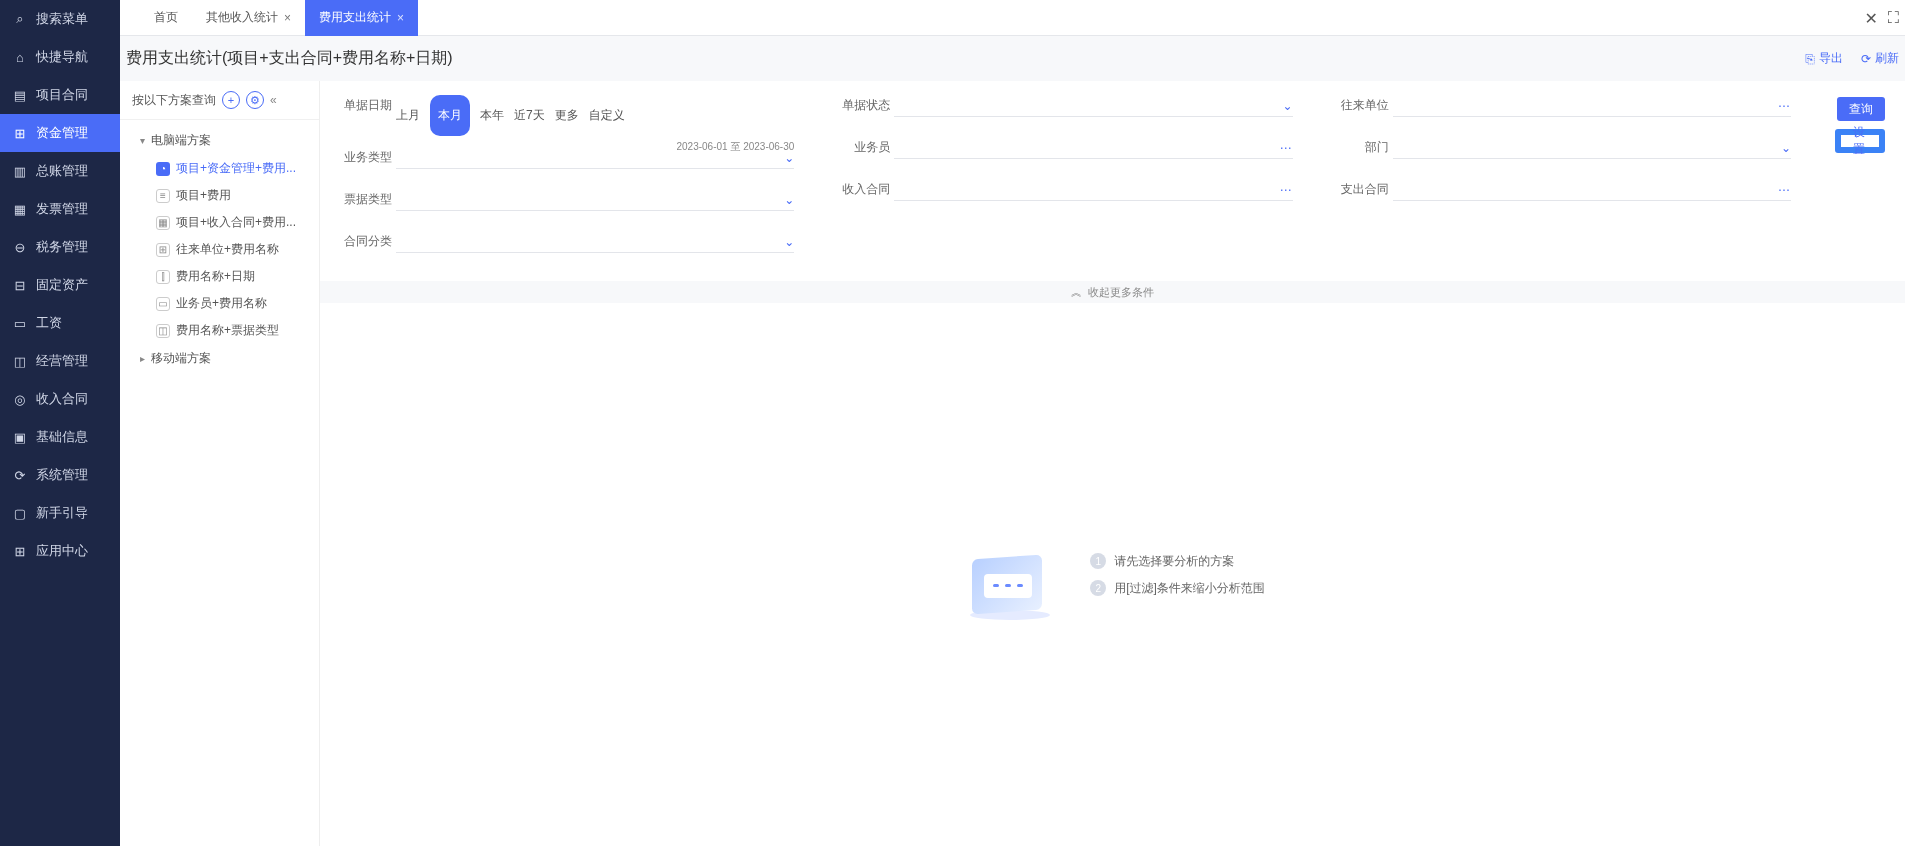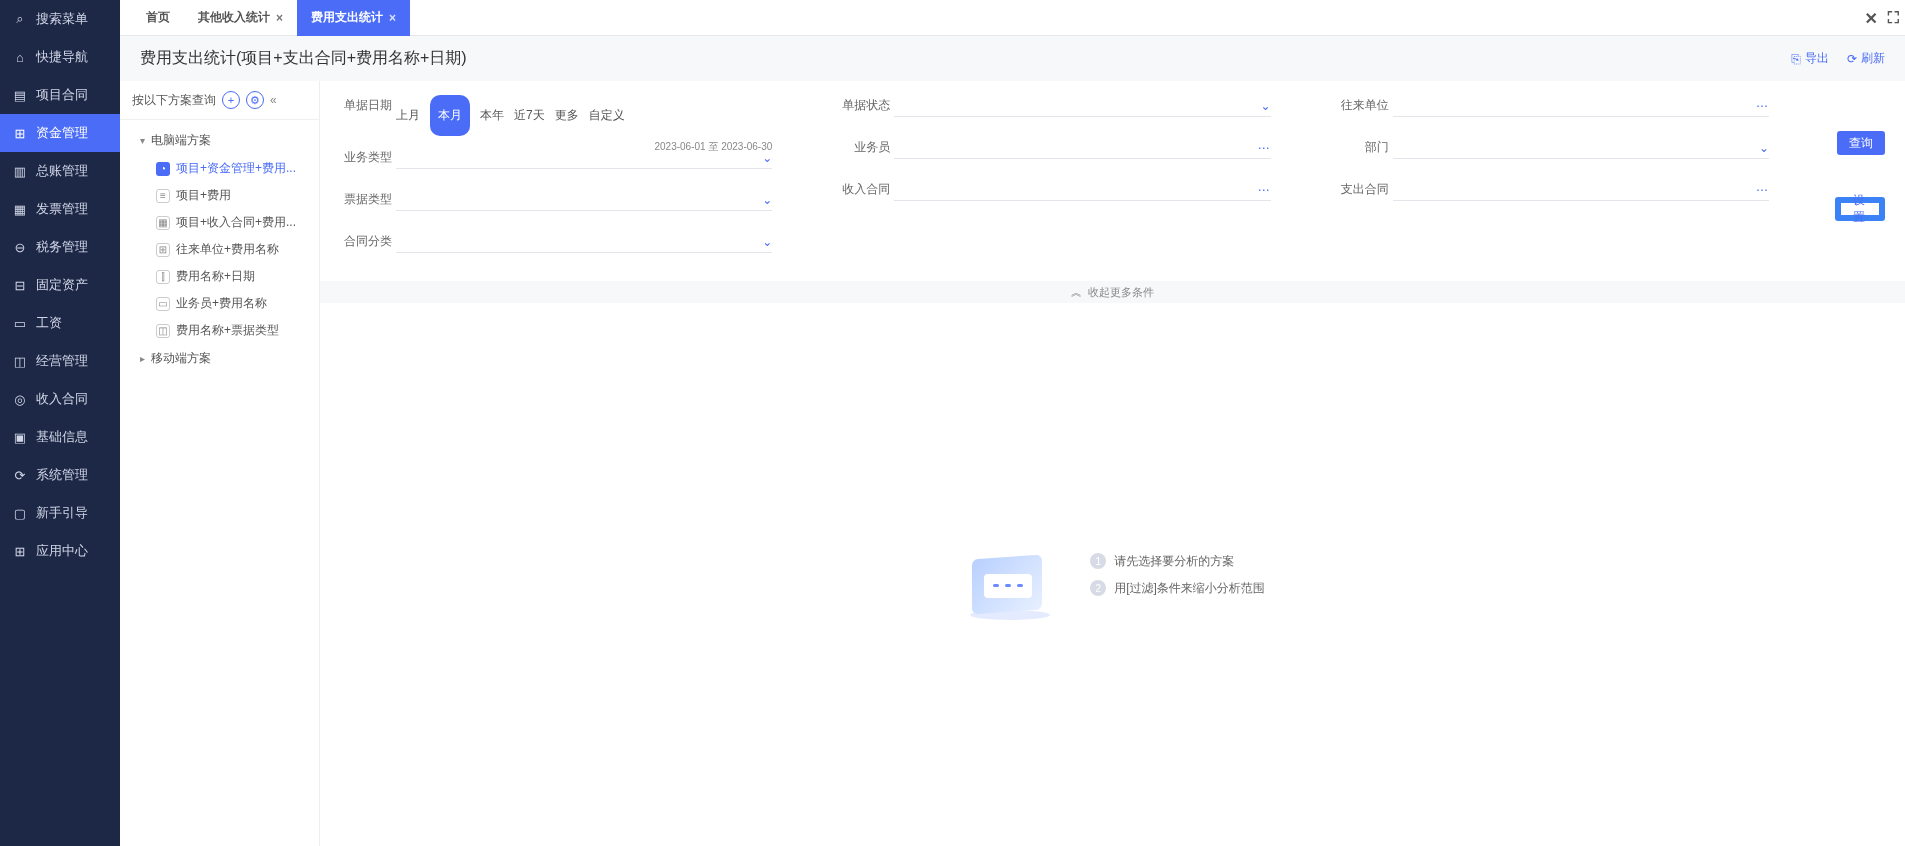--- a/index.html
+++ b/index.html
@@ -9,29 +9,29 @@
   
   .sidebar { width: 120px; background: #1d2746; color: #d0d6e6; display: flex; flex-direction: column; }
   .sidebar-item { display: flex; align-items: center; gap: 8px; padding: 10px 12px; cursor: pointer; font-size: 13px; }
   .sidebar-item.active { background: #4a6cf7; color: #fff; }
   .sidebar-icon { width: 16px; height: 16px; display: inline-flex; align-items: center; justify-content: center; flex-shrink: 0; }
 
   
   .main { flex: 1; display: flex; flex-direction: column; position: relative; }
 
   
-  .tabs { display: flex; align-items: center; height: 36px; border-bottom: 1px solid #e5e7eb; padding-left: 12px; position: relative; font-weight: bold; }
+  .tabs { display: flex; align-items: center; height: 36px; border-bottom: 1px solid #e5e7eb; padding-left: 20px; position: relative; }
   .tab { padding: 0 14px; height: 36px; display: flex; align-items: center; gap: 6px; font-size: 12px; color: #555; cursor: pointer; }
   .tab.active { background: #4a6cf7; color: #fff; }
   .tab-close { font-size: 12px; opacity: 0.8; cursor: pointer; }
   .tabs-right { position: absolute; right: 6px; top: 0; height: 36px; display: flex; align-items: center; gap: 10px; }
   .tabs-right span { cursor: pointer; color: #555; font-size: 16px; }
 
   
-  .page-header { display: flex; align-items: center; justify-content: space-between; padding: 12px 20px; background: #f7f8fa; }
+  .page-header { display: flex; align-items: center; justify-content: space-between; padding: 12px 6px; background: #f7f8fa; }
   .page-title { font-size: 16px; font-weight: 500; color: #333; }
   .page-actions { display: flex; align-items: center; gap: 18px; font-size: 12px; color: #4a6cf7; }
   .page-action { display: flex; align-items: center; gap: 4px; cursor: pointer; }
 
   
   .body { flex: 1; display: flex; min-height: 0; }
 
   
   .scheme-panel { width: 200px; border-right: 1px solid #eee; display: flex; flex-direction: column; }
   .scheme-header { display: flex; align-items: center; justify-content: flex-start; padding: 10px 8px 10px 12px; gap: 6px; border-bottom: 1px solid #f0f0f0; }
@@ -43,35 +43,35 @@
   .tree-group { padding: 6px 8px 6px 20px; font-size: 12px; color: #555; cursor: pointer; display: flex; align-items: center; gap: 6px; }
   .tree-caret { font-size: 10px; color: #888; }
   .tree-item { padding: 5px 8px 5px 36px; font-size: 12px; color: #555; cursor: pointer; display: flex; align-items: center; gap: 6px; white-space: nowrap; overflow: hidden; text-overflow: ellipsis; }
   .tree-item.selected { color: #4a6cf7; }
   .tree-item-icon { width: 14px; height: 14px; display: inline-flex; align-items: center; justify-content: center; font-size: 10px; border-radius: 3px; flex-shrink: 0; }
   .tree-item.selected .tree-item-icon { background: #4a6cf7; color: #fff; }
   .tree-item:not(.selected) .tree-item-icon { border: 1px solid #ccc; color: #888; }
 
   
   .filter-area { flex: 1; display: flex; flex-direction: column; min-width: 0; }
-  .filters { display: flex; padding: 14px 20px 0 20px; gap: 66px; }
+  .filters { display: flex; padding: 14px 20px 0 20px; gap: 44px; }
   .filter-col { flex: 1; display: flex; flex-direction: column; }
   .filter-row { display: flex; align-items: flex-start; height: 42px; }
   .filter-label { width: 56px; min-width: 56px; text-align: right; font-size: 12px; color: #666; padding-top: 2px; padding-right: 4px;}
   .filter-control { flex: 1; border-bottom: 1px solid #e3e5ea; height: 22px; display: flex; align-items: center; justify-content: flex-end; color: #4a6cf7; font-size: 12px; position: relative; }
   .filter-control .chev { cursor: pointer; color:#4a6cf7; }
   .filter-control .dots { cursor: pointer; color: #4a6cf7; letter-spacing: 1px; }
   .date-opts { display: flex; flex-direction: column; gap:4px; flex:1;text-align:right; }
   .date-line1 { display:flex; gap:10px; align-items:center; font-size:12px; }
   .date-opt { color:#555; cursor:pointer; }
   .date-opt.active { background:#4a6cf7; color:#fff; border-radius:10px; padding:12px 8px; }
   .date-range { font-size:10px; color:#888; }
 
   .action-col { width: 50px; display: flex; flex-direction: column; gap: 8px; align-items: flex-end; padding-top:2px;}
-  .btn { display: inline-flex; align-items: center; justify-content: center; height: 24px; padding: 0 12px; border-radius: 3px; font-size: 12px; cursor: pointer; min-width:44px;margin-top:34px;}
+  .btn { display: inline-flex; align-items: center; justify-content: center; height: 24px; padding: 0 12px; border-radius: 3px; font-size: 12px; cursor: pointer; min-width:44px;}
   .btn-primary { background: #4a6cf7; color: #fff; }
   .btn-outline { border: 6px solid #3b82f6; color: #4a6cf7; background:#fff;}
 
   .collapse-bar { height: 22px; background: #f7f8fa; display: flex; align-items: center; justify-content: center; font-size: 11px; color: #888; gap: 6px; cursor: pointer; margin-top:8px;}
 
   
   .empty-area { flex: 1; display: flex; align-items: center; justify-content: center; }
   .empty-content { display: flex; align-items: center; gap: 30px; }
   .empty-illus { width: 100px; height: 90px; position:relative;}
   .empty-box { position:absolute; width:70px; height:55px; background:linear-gradient(135deg,#b8d0ff,#e8f0ff); border-radius:6px; bottom:8px; left:12px; transform:skewY(-4deg);}

